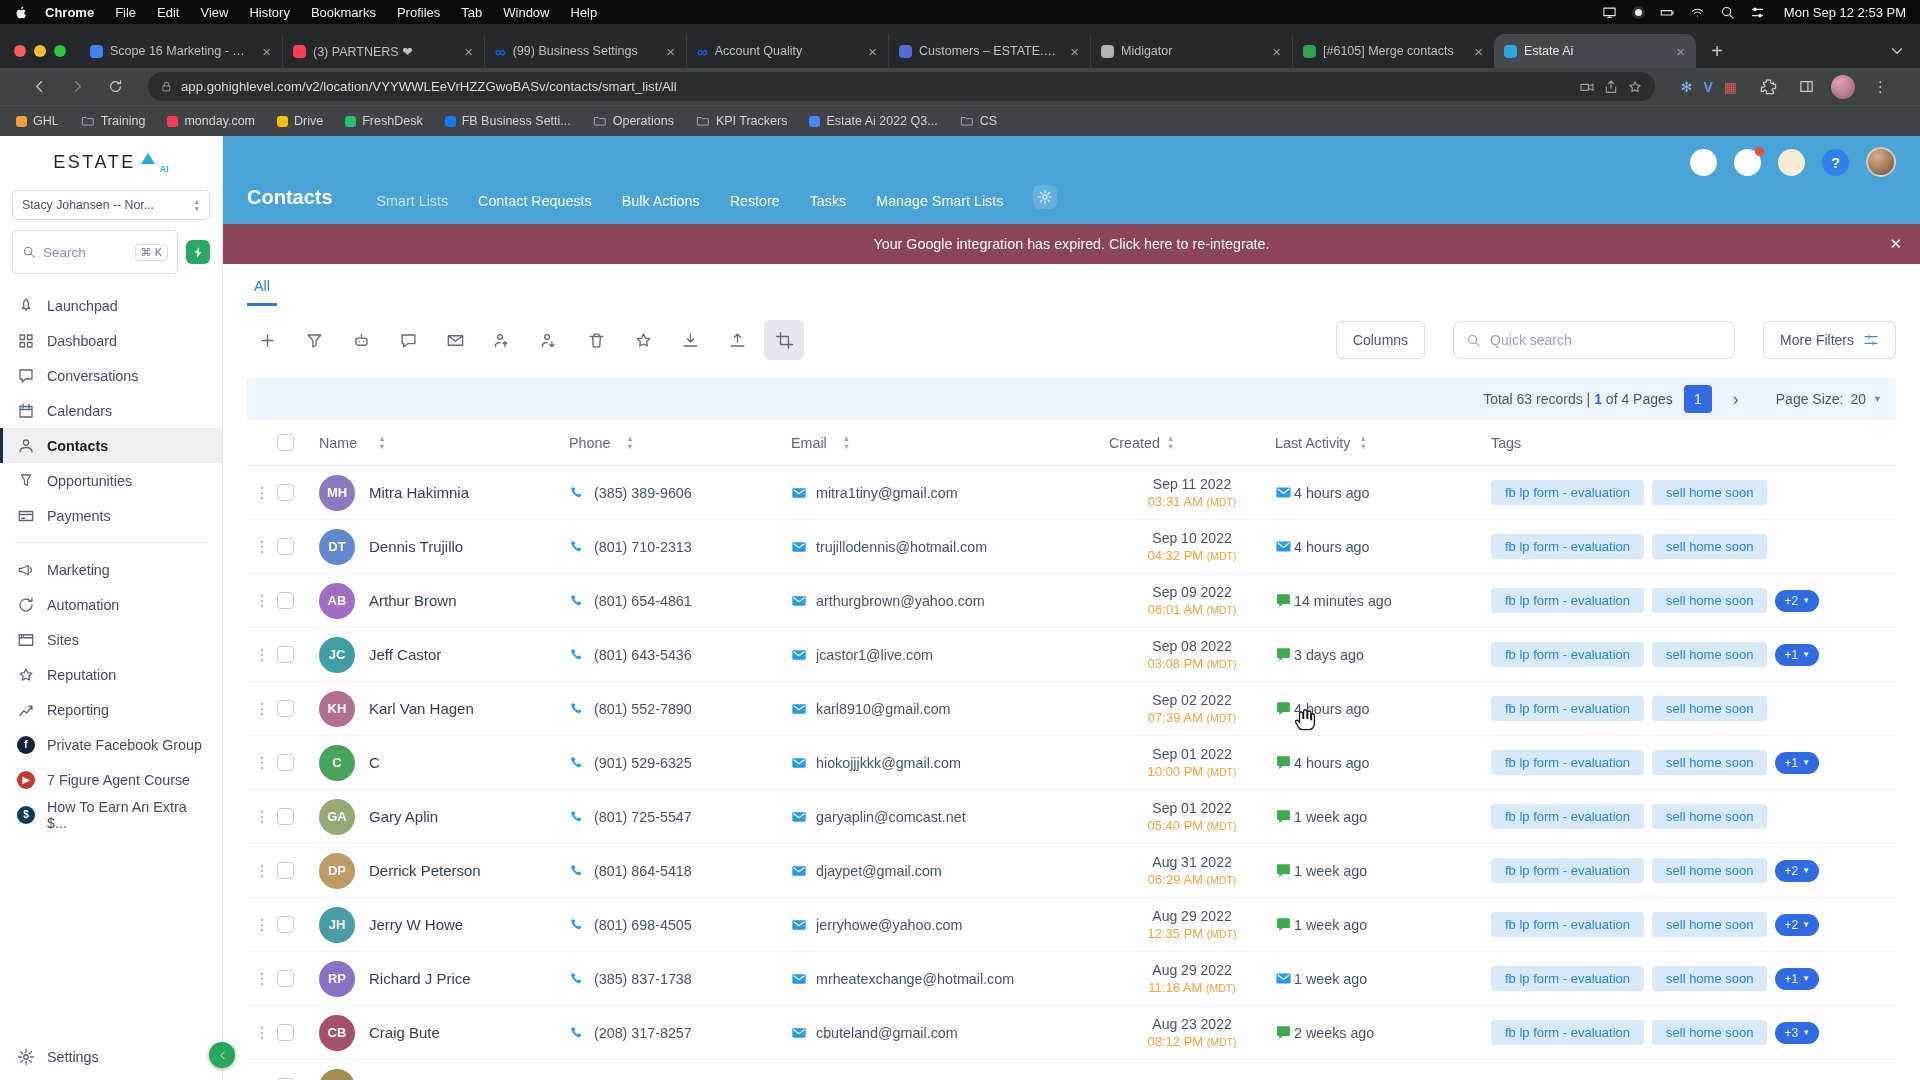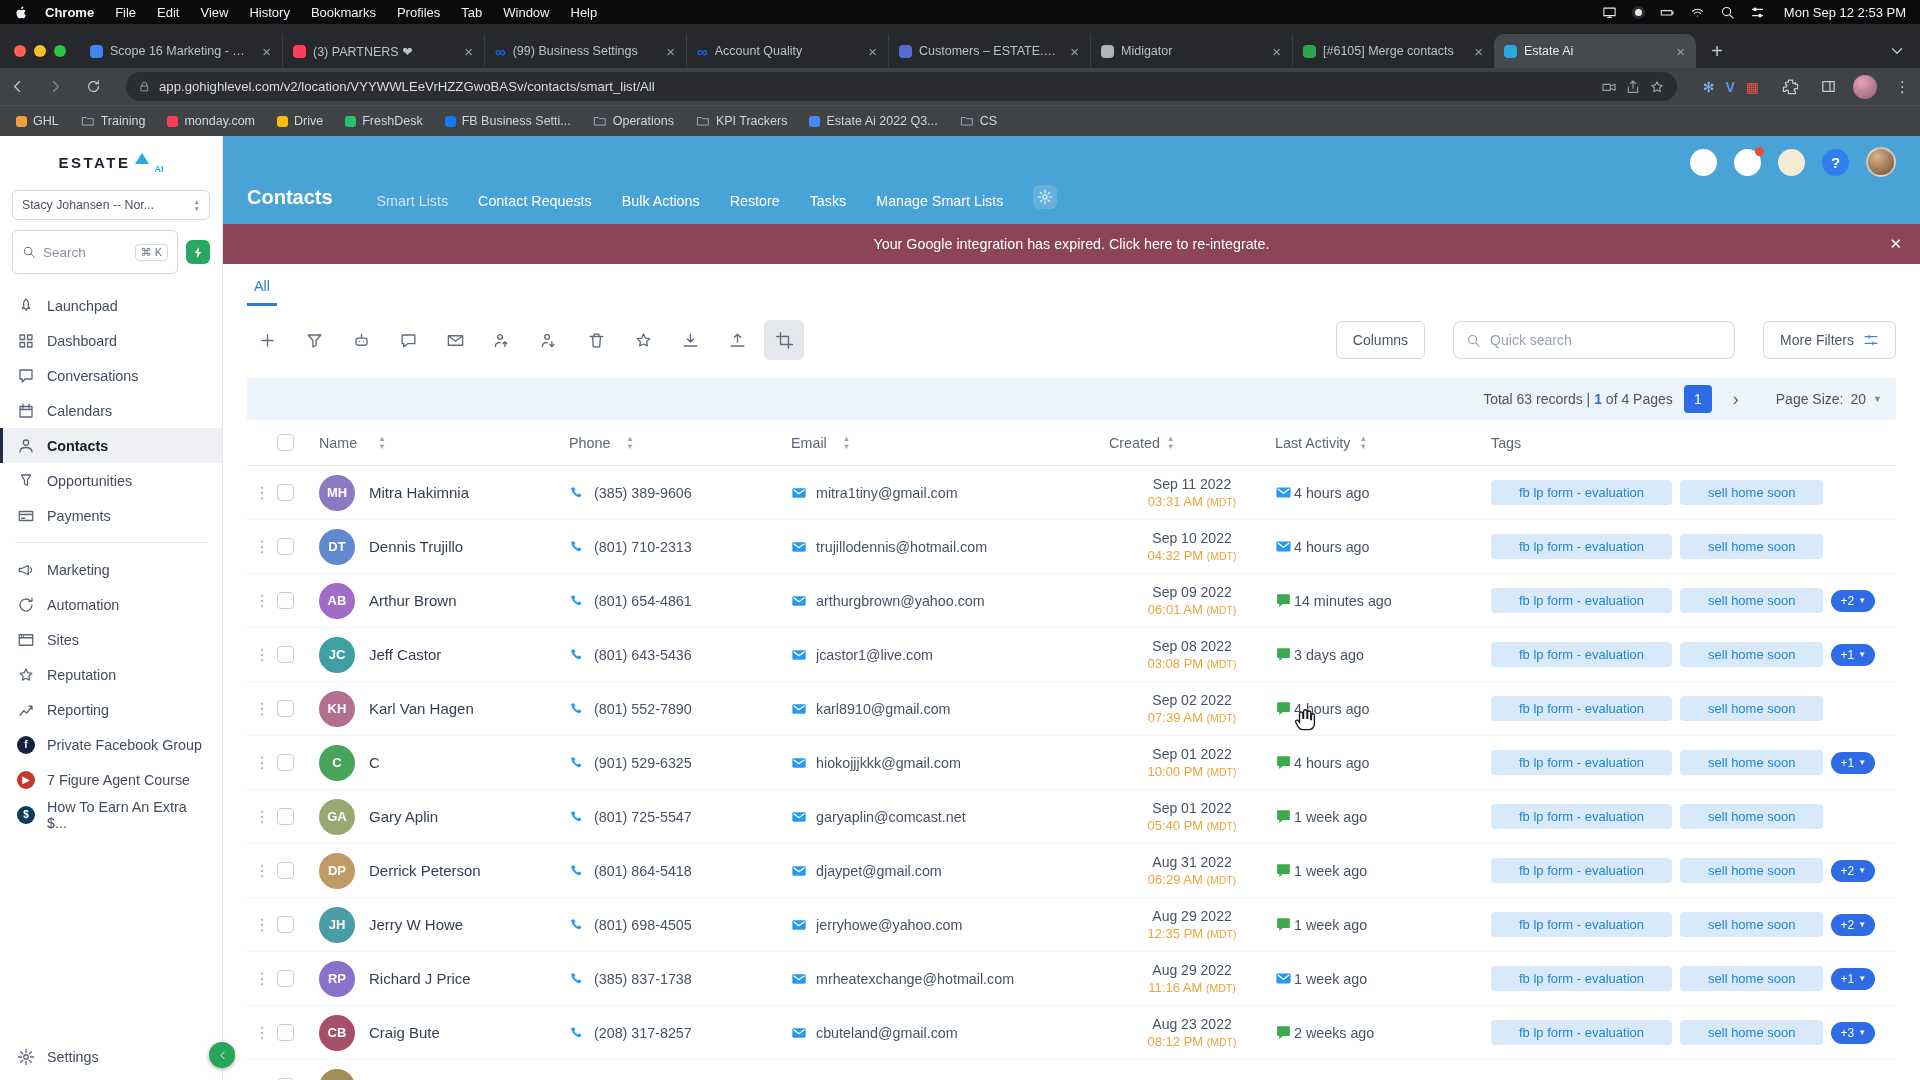--- a/index.html
+++ b/index.html
@@ -28,21 +28,21 @@
 .tab+.tab{border-left:1px solid #3a3d40}
 .tab.active{background:#45484c;border-radius:10px 10px 0 0;color:#e8eaed;border-left:none}
 .fav{width:13px;height:13px;border-radius:4px;flex:none}
 .fav.glyph{background:transparent;font-size:15px;font-weight:700;line-height:13px;width:auto}
 .tab-title{flex:1;overflow:hidden;white-space:nowrap;text-overflow:ellipsis;font-size:12.5px}
 .tab-close{color:#9aa0a6;font-size:15px;padding:0 3px;flex:none}
 .newtab{width:30px;height:30px;display:flex;align-items:center;justify-content:center;color:#c6cacd;font-size:20px;margin:0 0 2px 6px}
 .tabsearch{position:absolute;right:14px;bottom:8px;color:#c6cacd;width:18px;height:18px}
 
 
-.browser-toolbar{height:37px;background:#404346;display:flex;align-items:center;padding:0 4px;gap:12px}
+.browser-toolbar{height:37px;background:#404346;display:flex;align-items:center;padding:0 26px;gap:12px}
 .nav-ic{width:26px;height:26px;display:flex;align-items:center;justify-content:center;color:#c7cbcf}
 .nav-ic .icon{width:17px;height:17px}
 .nav-ic.dim{color:#85898d}
 .omnibox{flex:1;height:29px;background:#2b2d30;border-radius:15px;display:flex;align-items:center;gap:8px;padding:0 12px;margin:0 8px;min-width:0}
 .lock-ic{width:13px;height:13px;color:#9aa0a6;flex:none}
 .url{color:#dadce0;font-size:13.2px;white-space:nowrap;overflow:hidden;flex:1}
 .ob-ic{width:16px;height:16px;color:#9aa0a6;flex:none}
 .exts{display:flex;align-items:center;gap:11px;padding:0 6px}
 .ext{font-size:14px;font-weight:700}
 .profile-avatar{width:24px;height:24px;border-radius:50%;background:radial-gradient(circle at 35% 30%,#e6a4b4,#8e5a74);flex:none}
@@ -51,21 +51,21 @@
 
 .bookmarks{height:31px;background:#404346;display:flex;align-items:center;gap:22px;padding:0 16px;border-top:1px solid #494c4f}
 .bm{display:flex;align-items:center;gap:6px;color:#d3d6d9;font-size:12.5px;white-space:nowrap}
 .bm .icon{width:14px;height:14px;color:#98a7bd}
 .bm-dot{width:11px;height:11px;border-radius:3px;flex:none}
 
 
 .app{display:flex;height:944px;background:#fff}
 .sidebar{width:223px;flex:none;border-right:1px solid #e6e8ec;display:flex;flex-direction:column;position:relative;background:#fff}
 .logo{height:52px;display:flex;align-items:center;justify-content:center;gap:5px}
-.logo-estate{font-weight:700;letter-spacing:2.5px;color:#1d2433;font-size:15px}
+.logo-estate{font-weight:400;letter-spacing:2.5px;color:#1d2433;font-size:18px}
 .logo-tri{width:0;height:0;border-left:7px solid transparent;border-right:7px solid transparent;border-bottom:11px solid #2ba8e0;margin-top:-8px}
 .logo-ai{font-size:9px;font-weight:700;color:#2ba8e0;align-self:flex-end;margin-bottom:14px}
 .loc-select{margin:2px 12px 10px;height:30px;border:1px solid #d5dae2;border-radius:6px;display:flex;align-items:center;padding:0 9px;font-size:12.3px;color:#4a5263}
 .updown{margin-left:auto;display:flex;flex-direction:column;font-size:6.5px;color:#8a93a3;line-height:1.1}
 .search-row{margin:0 12px;display:flex;align-items:center;gap:8px}
 .search-box{flex:1;height:44px;border:1px solid #d5dae2;border-radius:6px;display:flex;align-items:center;gap:7px;padding:0 9px;color:#8a93a3;font-size:13.5px}
 .search-box .icon{width:14px;height:14px;color:#6b7488}
 .kbd{margin-left:auto;border:1px solid #d5dae2;border-radius:4px;font-size:11px;padding:1px 5px;color:#6b7488;background:#fff}
 .ai-btn{width:24px;height:24px;border-radius:6px;background:#28a862;display:flex;align-items:center;justify-content:center;color:#fff;flex:none}
 .ai-btn .icon{width:13px;height:13px}
@@ -141,21 +141,21 @@
 .ph-ic,.em-ic{width:16px;height:16px;color:#2499ef;flex:none}
 .ctext{font-size:14.3px;color:#475365;white-space:nowrap;overflow:hidden;text-overflow:ellipsis}
 .created-cell{flex-direction:column;align-items:center;justify-content:center}
 .cr-date{font-size:14px;color:#475365}
 .cr-time{font-size:13px;color:#eea43c;margin-top:2px}
 .cr-tz{font-size:10.5px}
 .act-ico{width:17px;height:17px;flex:none}
 .act-ico.chat{color:#3cab4e}
 .act-ico.mail{color:#2499ef}
 .atext{font-size:14.3px;color:#475365}
-.tag{background:#d8eafa;color:#2186d0;font-size:13px;padding:5px 28px;border-radius:4px;white-space:nowrap;cursor:pointer}
+.tag{background:#d8eafa;color:#2186d0;font-size:13px;padding:5px 14px;border-radius:4px;white-space:nowrap;cursor:pointer}
 .extra{background:#2e6be5;color:#fff;font-size:12px;padding:4px 9px;border-radius:12px;display:inline-flex;align-items:center;gap:4px;white-space:nowrap;cursor:pointer}
 .xcaret{font-size:8px}
 
 .cursor{position:absolute;left:1292px;top:706px;width:27px;height:27px;z-index:99;pointer-events:none}
 </style>
 </head>
 <body>
 
 <div class="menubar">
   <svg class="apple-ic icon fill" viewBox="0 0 24 24" style="color:#f2f3f5">

